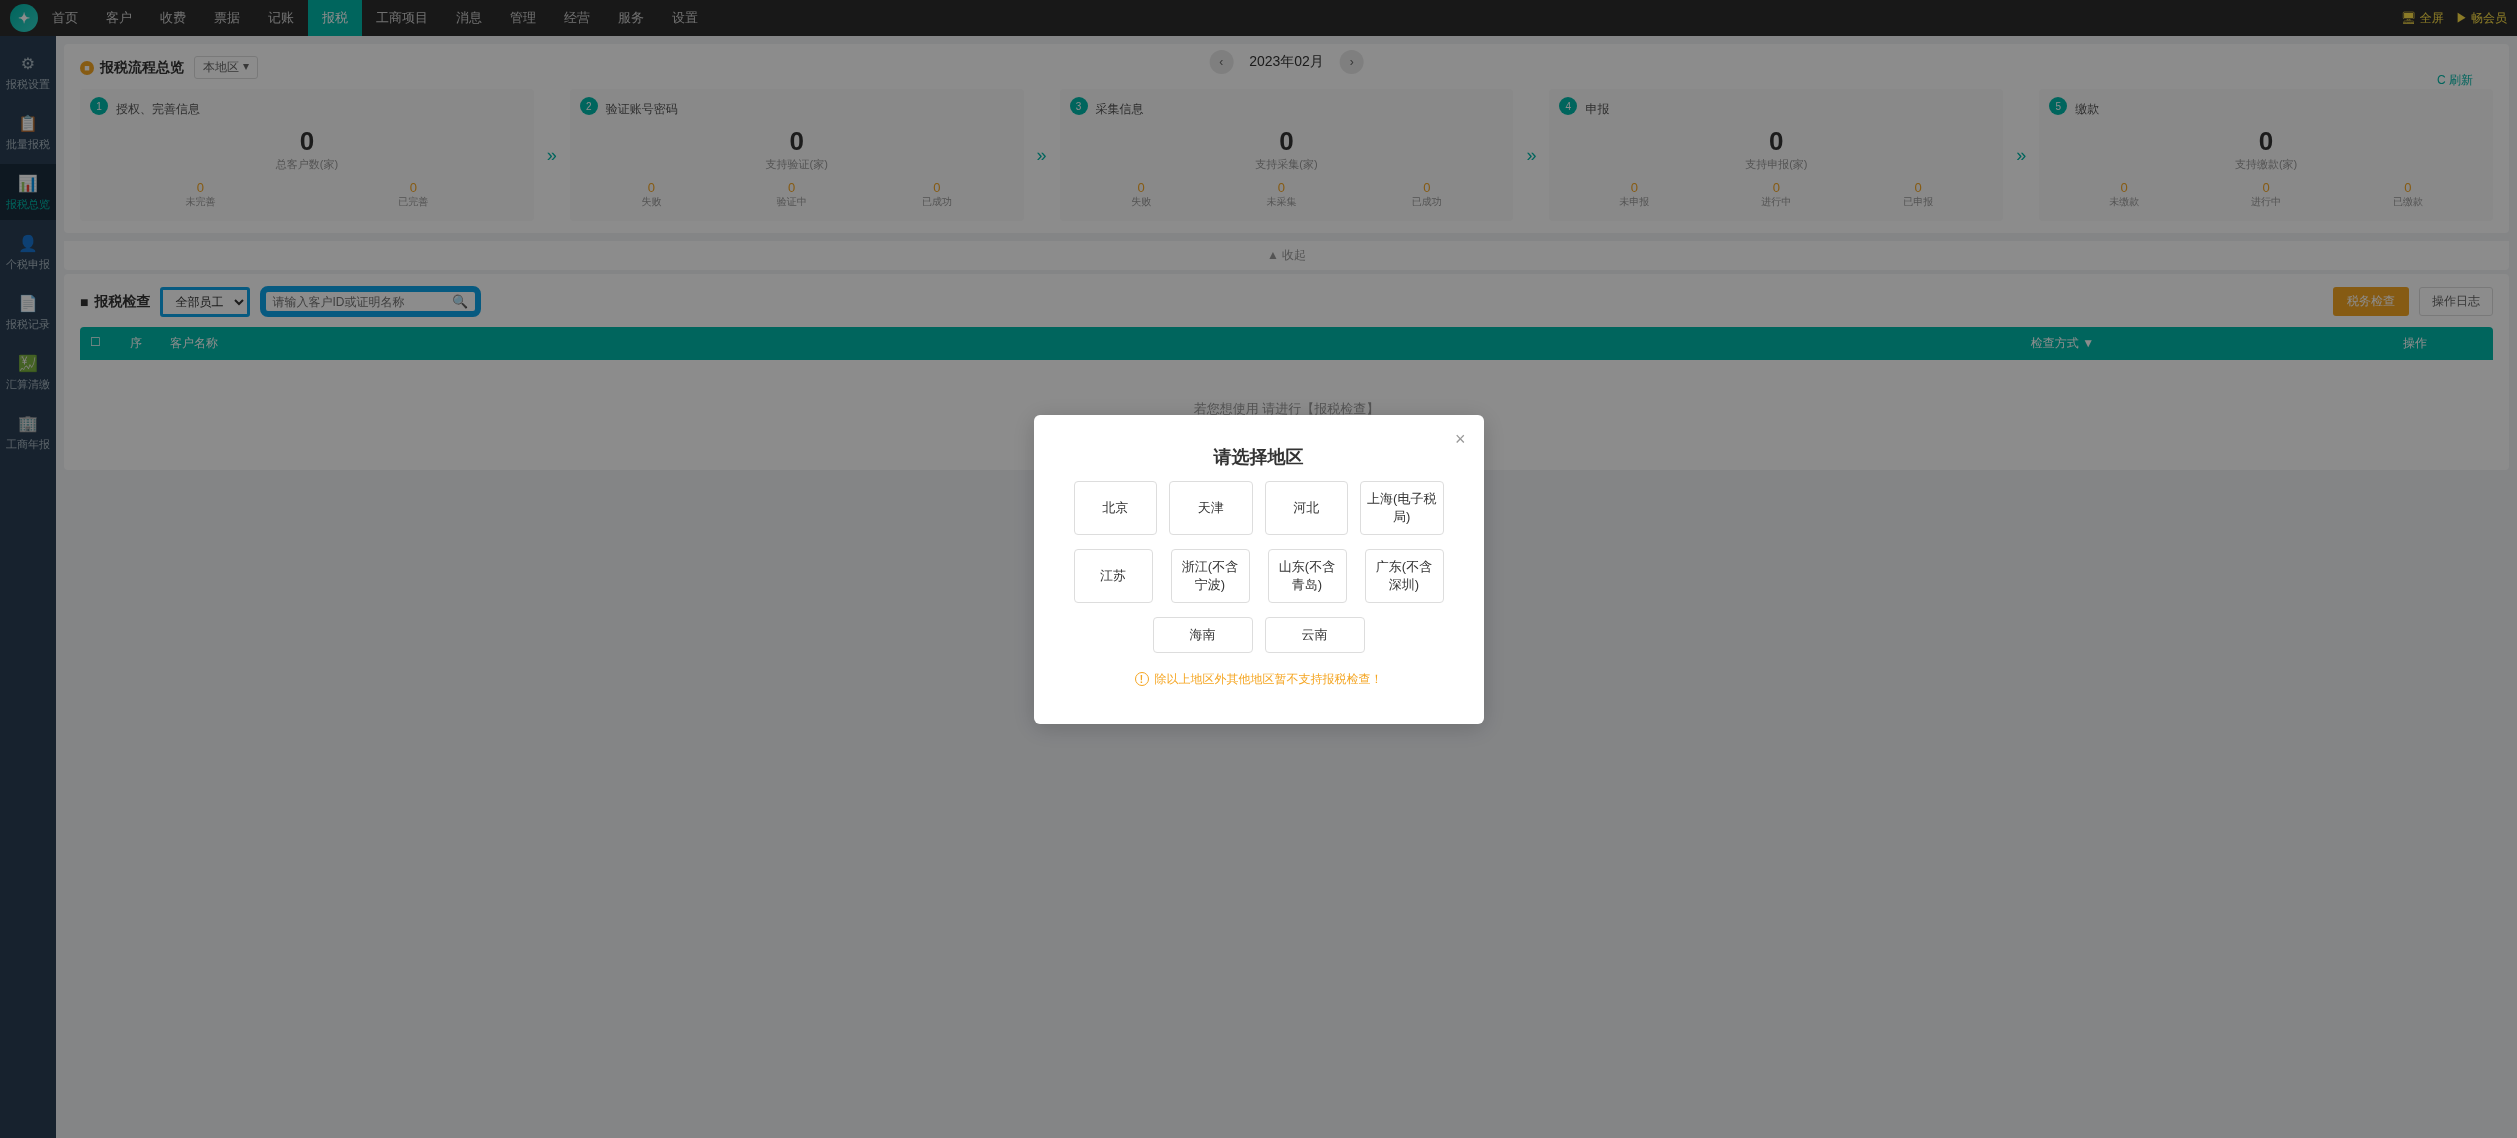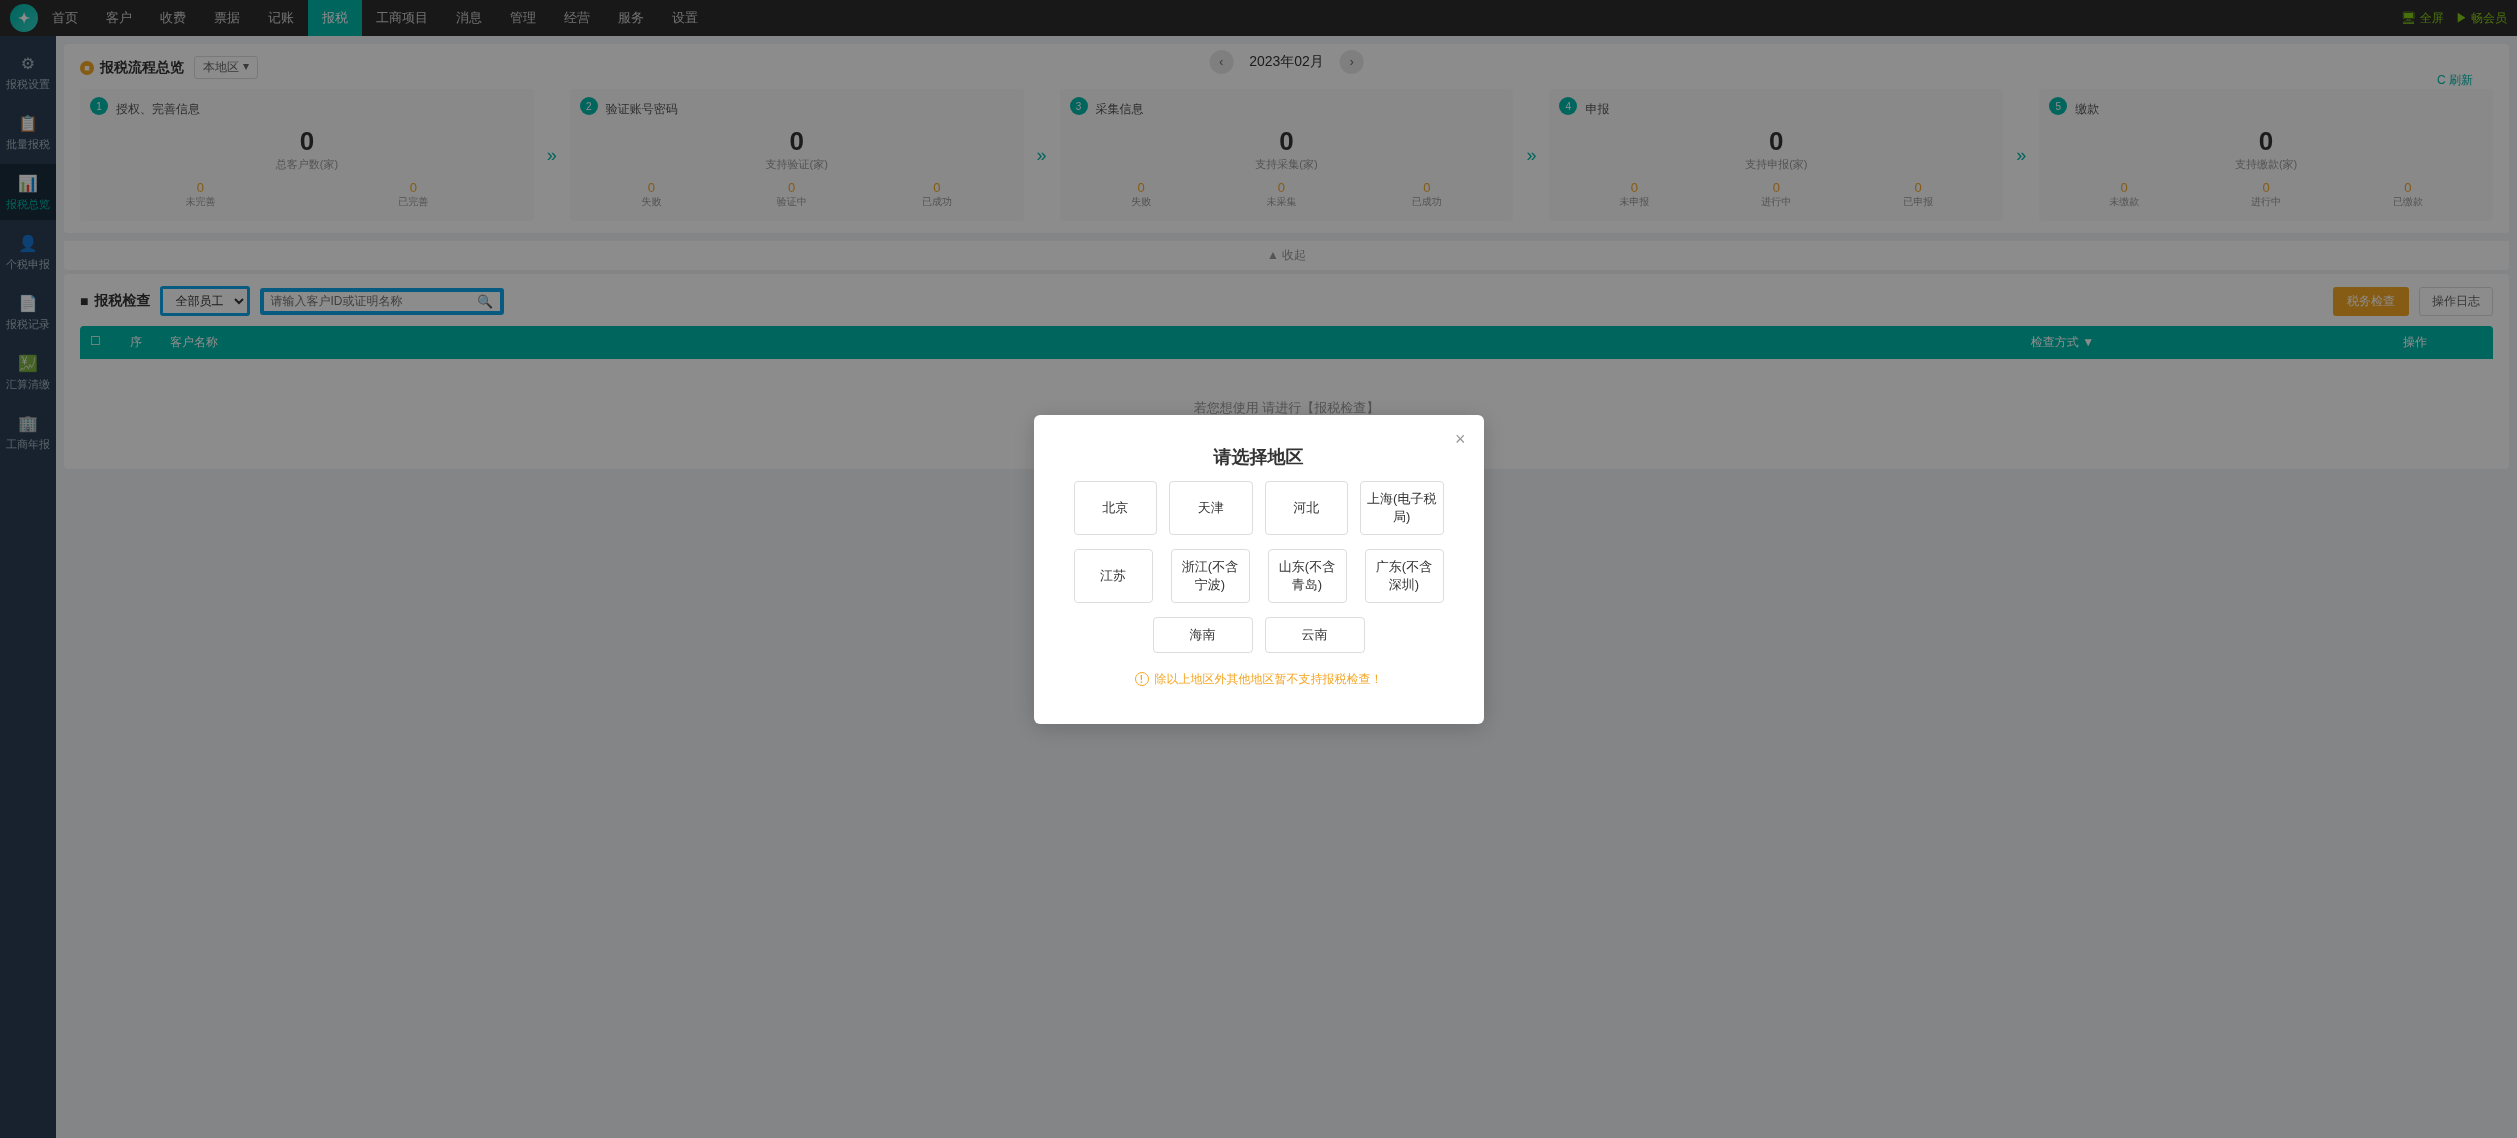--- a/index.html
+++ b/index.html
@@ -26,21 +26,21 @@
       display: flex;
       align-items: center;
       cursor: pointer;
       font-size: 13px;
     }
     .top-nav .nav-item.active { background: #00b8a9; color: #fff; }
     .top-nav .nav-right {
       display: flex;
       align-items: center;
       gap: 12px;
-      color: #84cc16;
+      color: #fde047;
       font-size: 12px;
     }
     .top-nav .nav-right span { cursor: pointer; }
 
     
     .layout {
       display: flex;
       height: calc(100vh - 36px);
     }
     .sidebar {
@@ -264,26 +264,25 @@
       padding: 4px 8px;
       border-radius: 3px;
       font-size: 12px;
       color: #333;
       background: #fff;
       cursor: pointer;
     }
     .search-input-wrap {
       display: flex;
       align-items: center;
-      border: 4px solid #0ea5e9;
-      border-radius: 3px;
+      border: 6px solid #0ea5e9;
+      border-radius: 8px;
       overflow: hidden;
       padding: 2px 6px;
       background: #fff;
-      gap: 27px;
     }
     .search-input-wrap input {
       border: none;
       outline: none;
       font-size: 12px;
       width: 180px;
       color: #999;
     }
     .check-btn {
       margin-left: auto;

